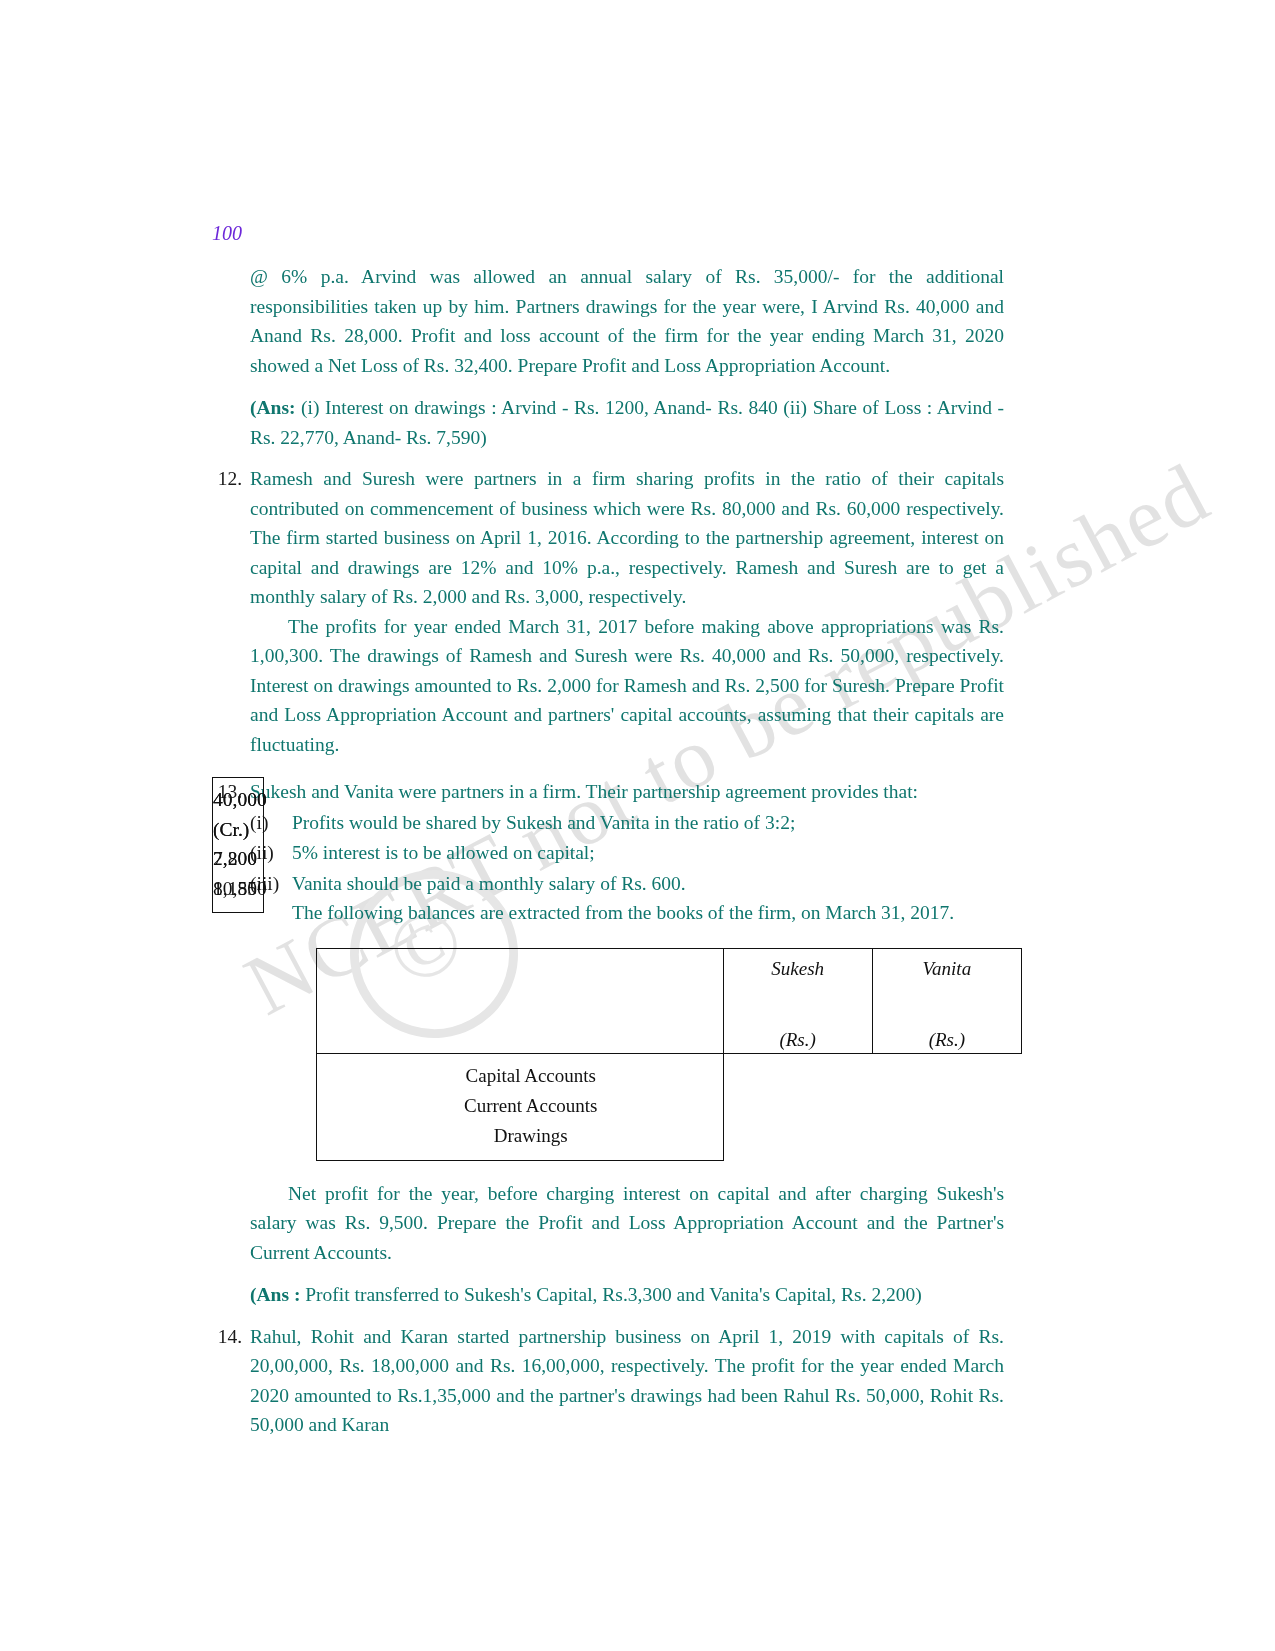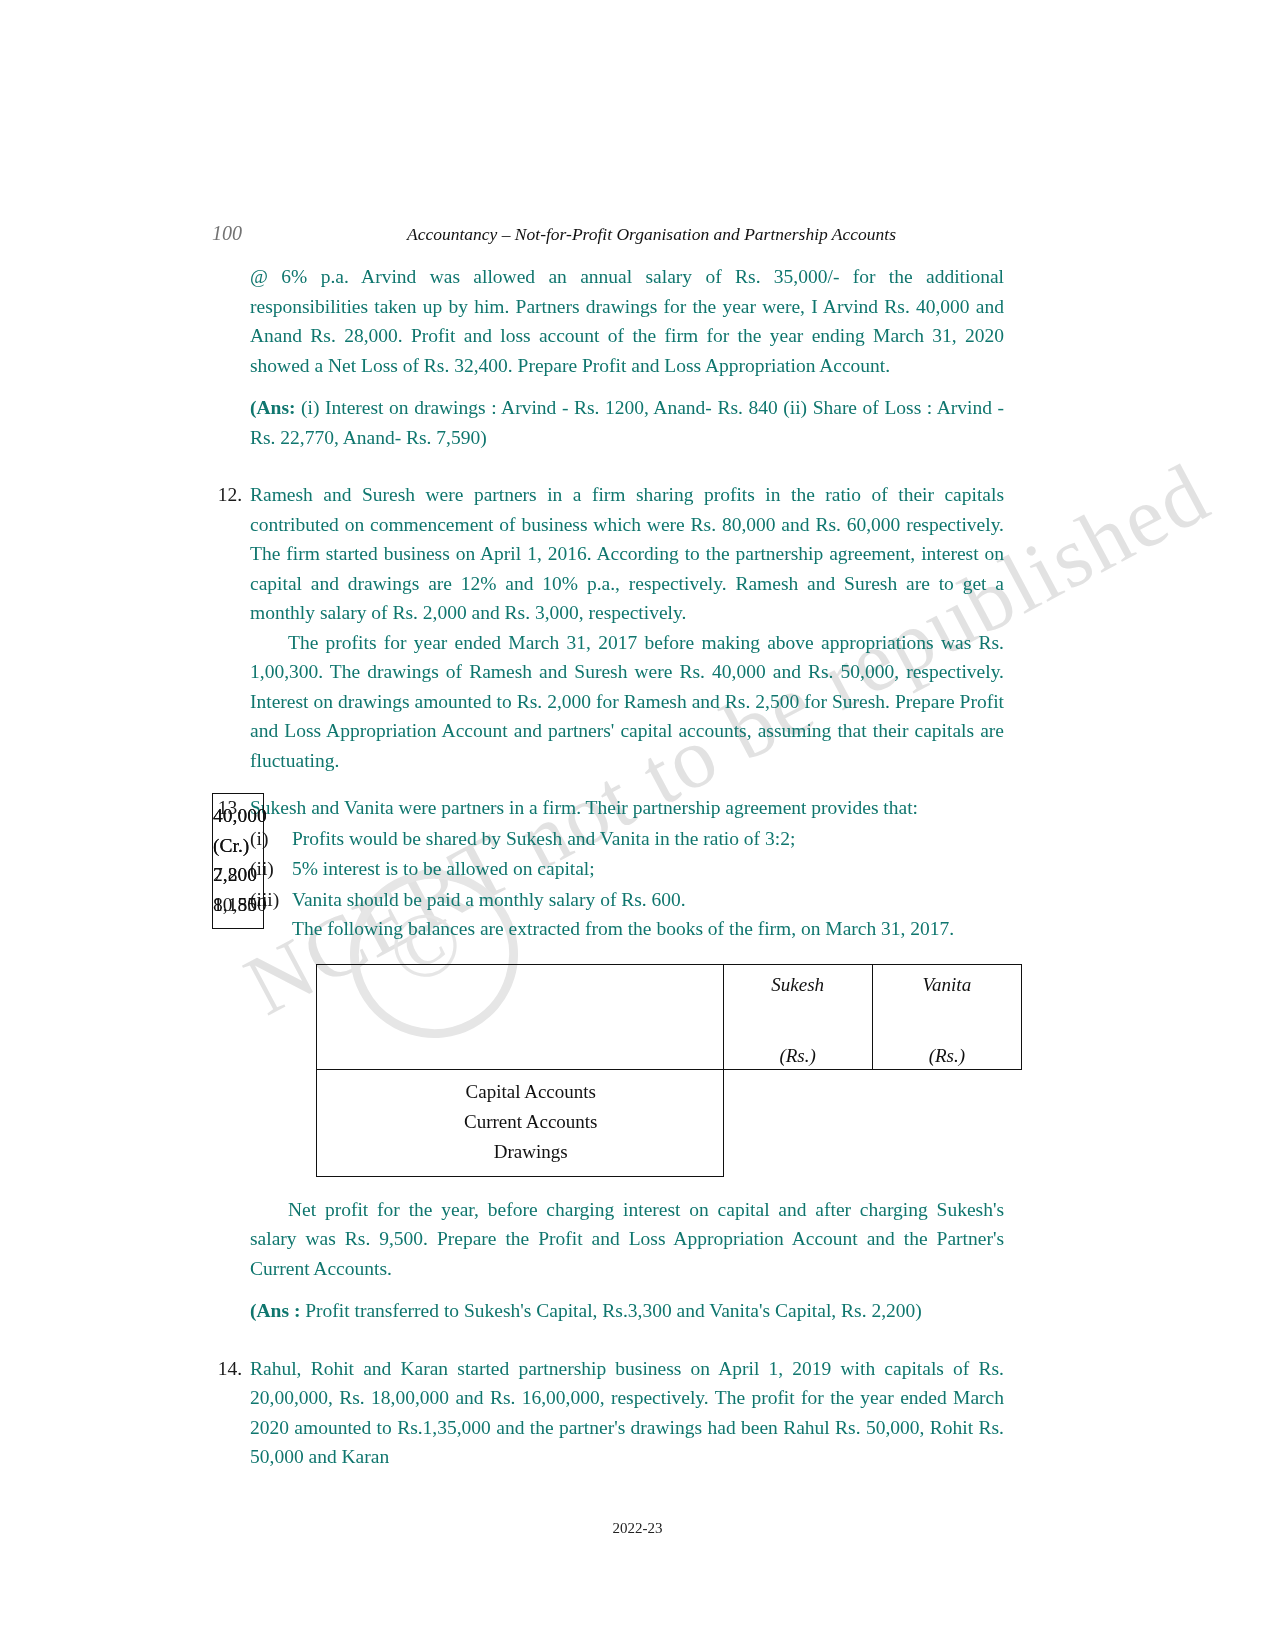--- a/index.html
+++ b/index.html
@@ -85,21 +85,21 @@
     position: absolute;
     left: 212px;
     top: 222px;
     width: 790px;
     display: flex;
     align-items: baseline;
   }
   .folio {
     font-style: italic;
     font-size: 20px;
-    color: #737373;
+    color: #6d28d9;
     width: 195px;
   }
   .runhead {
     font-style: italic;
     font-size: 17.5px;
     color: #111;
     white-space: nowrap;
   }
 
   .body-block {
@@ -118,21 +118,21 @@
     color: #0f766e;
   }
 
   .para-indent {
     padding-left: 38px;
   }
 
   .item {
     position: relative;
     padding-left: 38px;
-    margin-top: 28px;
+    margin-top: 12px;
   }
   .item .num {
     position: absolute;
     left: 0;
     top: 0;
     width: 32px;
     text-align: left;
     font-size: 19.5px;
     line-height: 29.5px;
   }
@@ -219,21 +219,20 @@
   <div class="watermark">
     <div class="wm-text">NCERT not to be republished</div>
     <div class="wm-circle"></div>
     <div class="wm-c">©</div>
   </div>
 
   <div class="content">
 
     <div class="header">
       <div class="folio">100</div>
-      <div class="runhead">Accountancy – Not-for-Profit Organisation and Partnership Accounts</div>
     </div>
 
     <div class="body-block">
 
       <div class="para-indent">
         <p>@ 6% p.a. Arvind was allowed an annual salary of Rs. 35,000/- for the additional responsibilities taken up by him. Partners drawings for the year were, I Arvind Rs. 40,000 and Anand Rs. 28,000. Profit and loss account of the firm for the year ending March 31, 2020 showed a Net Loss of Rs. 32,400. Prepare Profit and Loss Appropriation Account.</p>
         <p class="gap-s"><b>(Ans:</b><span> (i) Interest on drawings : Arvind - Rs. 1200, Anand- Rs. 840 (ii) Share of Loss : Arvind - Rs. 22,770, Anand- Rs. 7,590)</span></p>
       </div>
 
       <div class="item">
@@ -301,16 +300,15 @@
         <p class="gap-s"><b>(Ans :</b><span> Profit transferred to Sukesh's Capital, Rs.3,300 and Vanita's Capital, Rs. 2,200)</span></p>
       </div>
 
       <div class="item">
         <span class="num rt">14.</span>
         <p>Rahul, Rohit and Karan started partnership business on April 1, 2019 with capitals of Rs. 20,00,000, Rs. 18,00,000 and Rs. 16,00,000, respectively. The profit for the year ended March 2020 amounted to Rs.1,35,000 and the partner's drawings had been Rahul Rs. 50,000, Rohit Rs. 50,000 and Karan</p>
       </div>
 
     </div>
 
-    <div class="footer">2022-23</div>
 
   </div>
 </div>
 
 </body></html>

